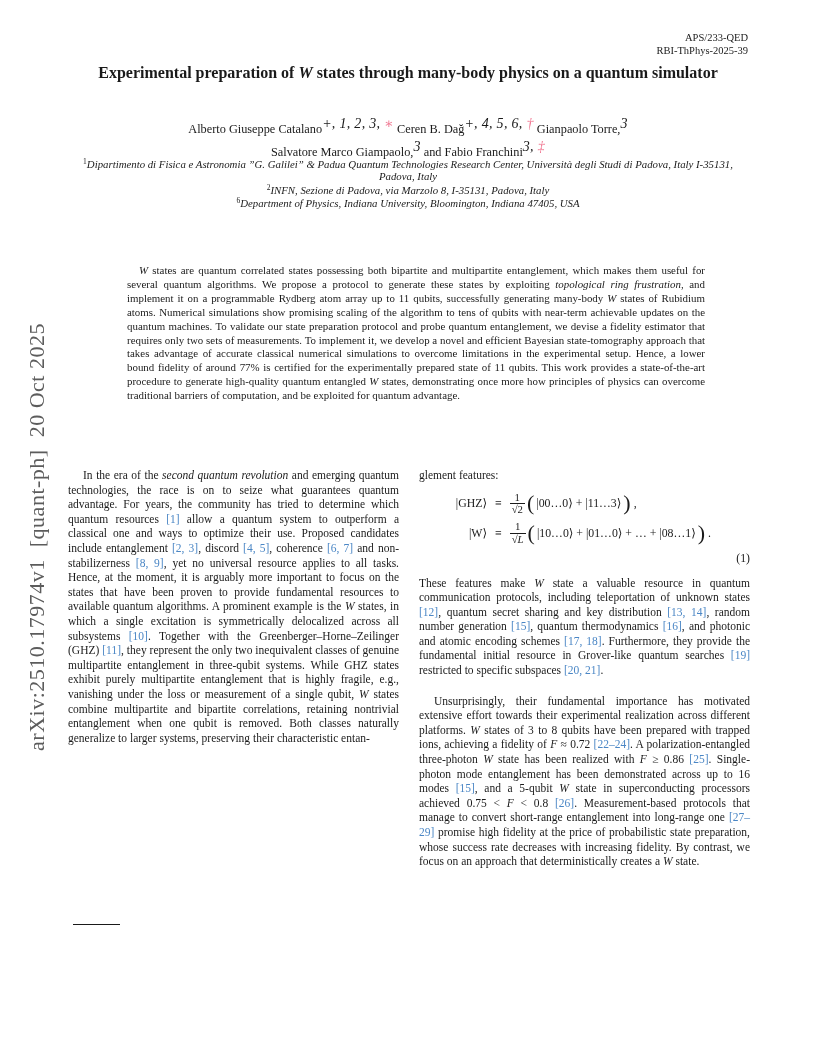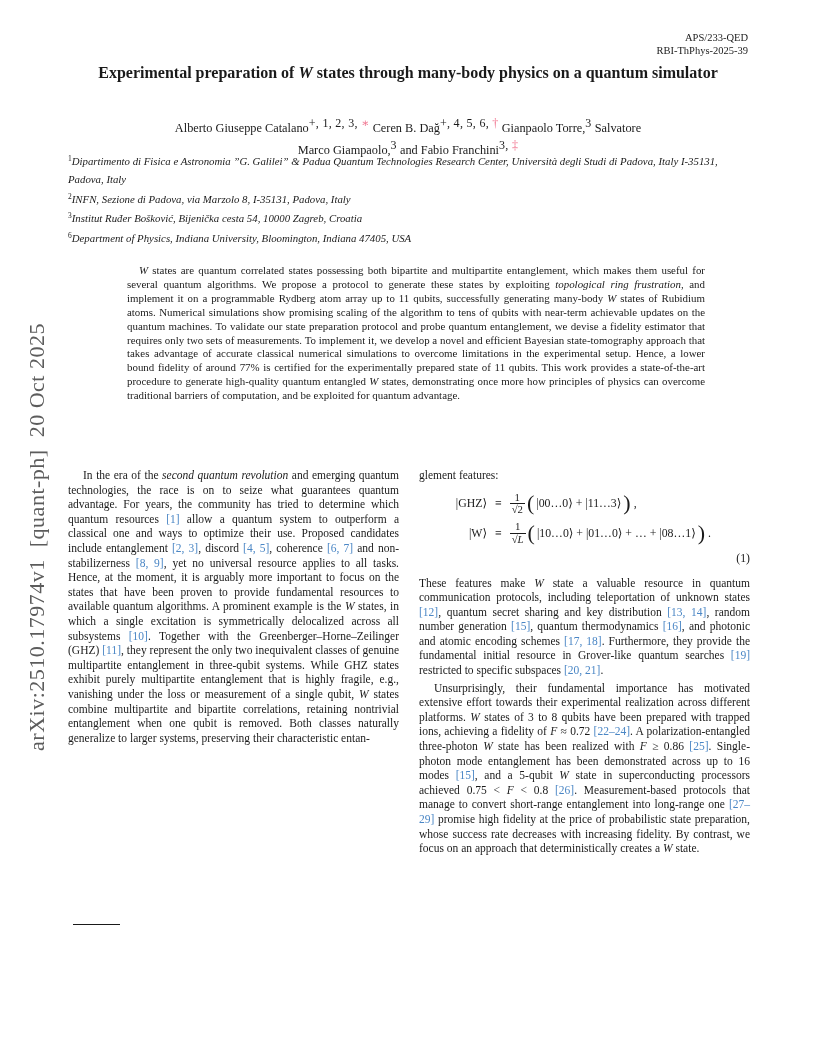--- a/index.html
+++ b/index.html
@@ -25,41 +25,41 @@
 
   
   .title{
     position:absolute;top:62px;left:68px;width:680px;
     text-align:center;font-size:16px;font-weight:bold;line-height:21px;
   }
 
   
   .authors-wrap{position:absolute;top:115px;left:68px;width:680px;text-align:center;}
   .authors{display:inline-block;max-width:478px;font-size:12.3px;line-height:17px;}
-  .seg-sup,.seg-supp{font-size:12px;vertical-align:4.5px;letter-spacing:.3px;}
+  .seg-sup,.seg-supp{font-size:14px;vertical-align:4.5px;letter-spacing:.3px;font-style:italic;}
   .seg-supp{color:var(--marker-pink);}
 
   
-  .affiliations{position:absolute;top:150px;left:68px;width:680px;
-    font-style:italic;font-size:10.8px;line-height:18px;}
+  .affiliations{position:absolute;top:156px;left:68px;width:680px;text-align:center;
+    font-style:italic;font-size:10.8px;line-height:12px;}
   .aff sup{font-size:7.5px;vertical-align:3.5px;font-style:normal;}
 
   
   .abstract{
     position:absolute;top:264px;left:127px;width:578px;
     font-size:10.9px;line-height:13.9px;text-align:justify;text-indent:12px;
   }
 
   
   .col{position:absolute;top:468px;width:331px;font-size:11.5px;line-height:14.6px;text-align:justify;}
   .col-left{left:68px;}
   .col-right{left:419px;}
   .para{margin:0;}
   .para.indent{text-indent:15px;}
-  .para + .para{margin-top:3px;}
+  .para + .para{margin-top:16px;}
 
   .seg-i{font-style:italic;}
   .seg-f{font-style:italic;}
   .seg-c{color:var(--cite-blue);}
 
   
   .equation{margin:9px 0 10px;}
   .eq-row{display:flex;align-items:center;margin:6px 0;white-space:nowrap;font-size:11.8px;}
   .eq-lhs{width:68px;text-align:right;}
   .eq-rel{padding:0 8px;}
@@ -90,21 +90,20 @@
 
   <h1 class="title">Experimental preparation of <span class="seg-i">W</span> states through many-body physics on a quantum simulator</h1>
 
   <div class="authors-wrap">
     <div class="authors">Alberto Giuseppe Catalano<span class="seg-sup">+, 1, 2, 3, </span><span class="seg-supp">∗</span> Ceren B. Dağ<span class="seg-sup">+, 4, 5, 6, </span><span class="seg-supp">†</span> Gianpaolo Torre,<span class="seg-sup">3</span> Salvatore Marco Giampaolo,<span class="seg-sup">3</span> and Fabio Franchini<span class="seg-sup">3, </span><span class="seg-supp">‡</span></div>
   </div>
 
   <div class="affiliations">
     <div class="aff"><sup>1</sup><span>Dipartimento di Fisica e Astronomia ”G. Galilei” &amp; Padua Quantum Technologies Research Center, Università degli Studi di Padova, Italy I-35131, Padova, Italy</span></div>
     <div class="aff"><sup>2</sup><span>INFN, Sezione di Padova, via Marzolo 8, I-35131, Padova, Italy</span></div>
-    <div class="aff"><sup>3</sup><span>Institut Ruđer Bošković, Bijenička cesta 54, 10000 Zagreb, Croatia</span></div>
     <div class="aff"><sup>6</sup><span>Department of Physics, Indiana University, Bloomington, Indiana 47405, USA</span></div>
   </div>
 
   <div class="abstract"><span class="seg-i">W</span> states are quantum correlated states possessing both bipartite and multipartite entanglement, which makes them useful for several quantum algorithms. We propose a protocol to generate these states by exploiting <span class="seg-i">topological ring frustration</span>, and implement it on a programmable Rydberg atom array up to 11 qubits, successfully generating many-body <span class="seg-i">W</span> states of Rubidium atoms. Numerical simulations show promising scaling of the algorithm to tens of qubits with near-term achievable updates on the quantum machines. To validate our state preparation protocol and probe quantum entanglement, we devise a fidelity estimator that requires only two sets of measurements. To implement it, we develop a novel and efficient Bayesian state-tomography approach that takes advantage of accurate classical numerical simulations to overcome limitations in the experimental setup. Hence, a lower bound fidelity of around 77% is certified for the experimentally prepared state of 11 qubits. This work provides a state-of-the-art procedure to generate high-quality quantum entangled <span class="seg-i">W</span> states, demonstrating once more how principles of physics can overcome traditional barriers of computation, and be exploited for quantum advantage.</div>
 
   <div class="col col-left">
     <p class="para indent">In the era of the <span class="seg-i">second quantum revolution</span> and emerging quantum technologies, the race is on to seize what guarantees quantum advantage. For years, the community has tried to determine which quantum resources <span class="seg-c">[1]</span> allow a quantum system to outperform a classical one and ways to optimize their use. Proposed candidates include entanglement <span class="seg-c">[2, 3]</span>, discord <span class="seg-c">[4, 5]</span>, coherence <span class="seg-c">[6, 7]</span> and non-stabilizerness <span class="seg-c">[8, 9]</span>, yet no universal resource applies to all tasks. Hence, at the moment, it is arguably more important to focus on the states that have been proven to provide fundamental resources to available quantum algorithms. A prominent example is the <span class="seg-i">W</span> states, in which a single excitation is symmetrically delocalized across all subsystems <span class="seg-c">[10]</span>. Together with the Greenberger–Horne–Zeilinger (GHZ) <span class="seg-c">[11]</span>, they represent the only two inequivalent classes of genuine multipartite entanglement in three-qubit systems. While GHZ states exhibit purely multipartite entanglement that is highly fragile, e.g., vanishing under the loss or measurement of a single qubit, <span class="seg-i">W</span> states combine multipartite and bipartite correlations, retaining nontrivial entanglement when one qubit is removed. Both classes naturally generalize to larger systems, preserving their characteristic entan-</p>
   </div>
 
   <div class="col col-right">

